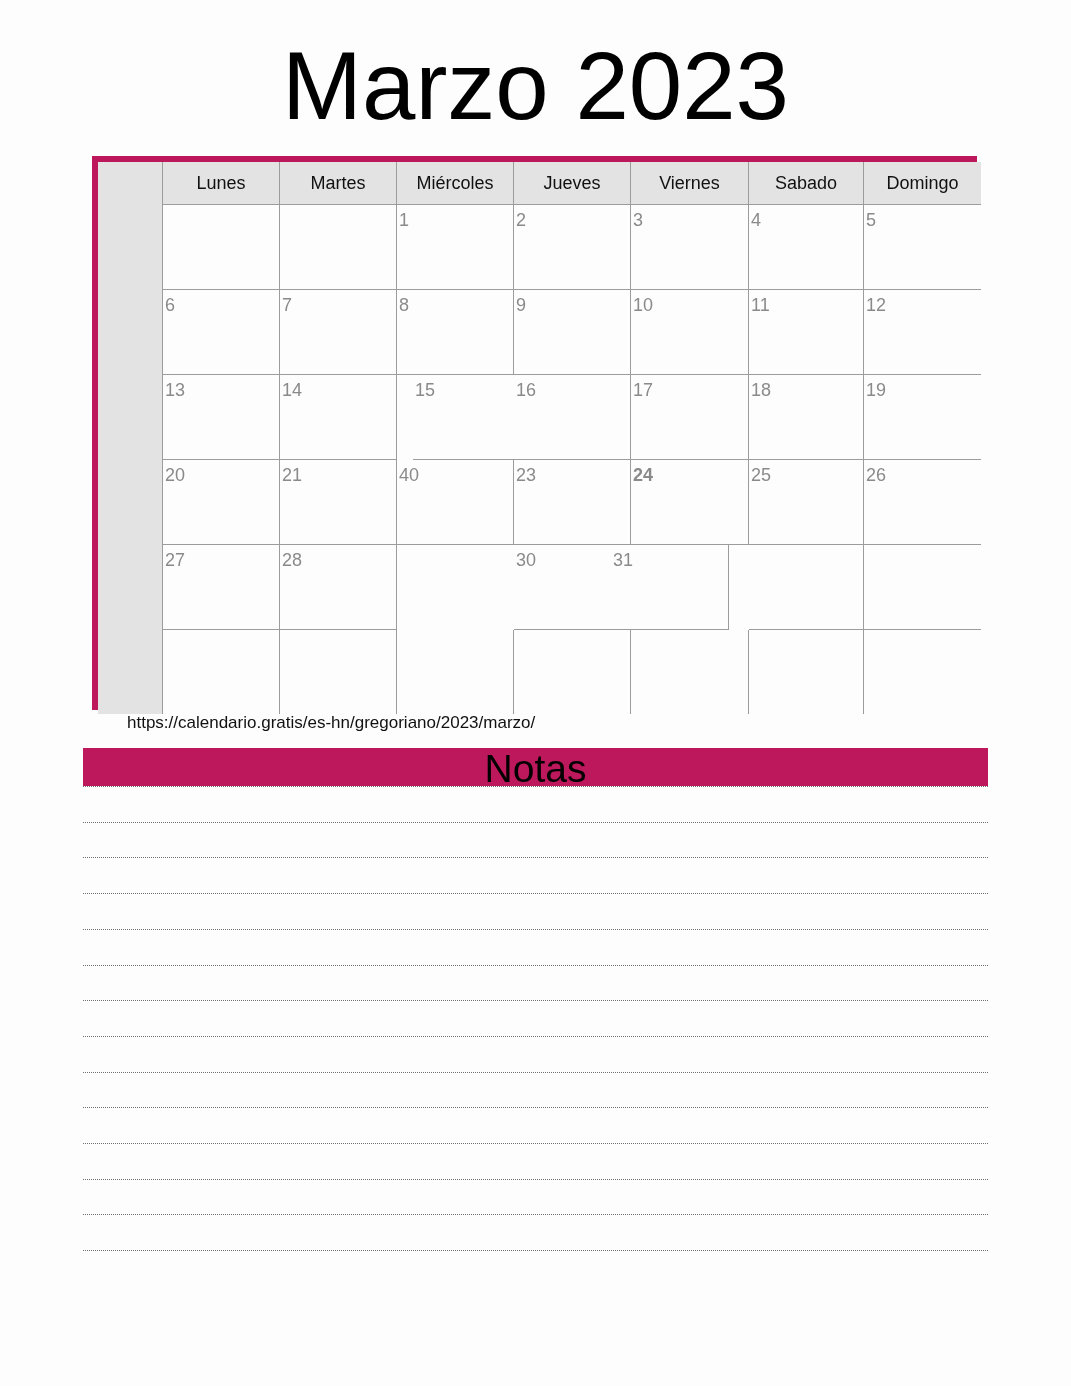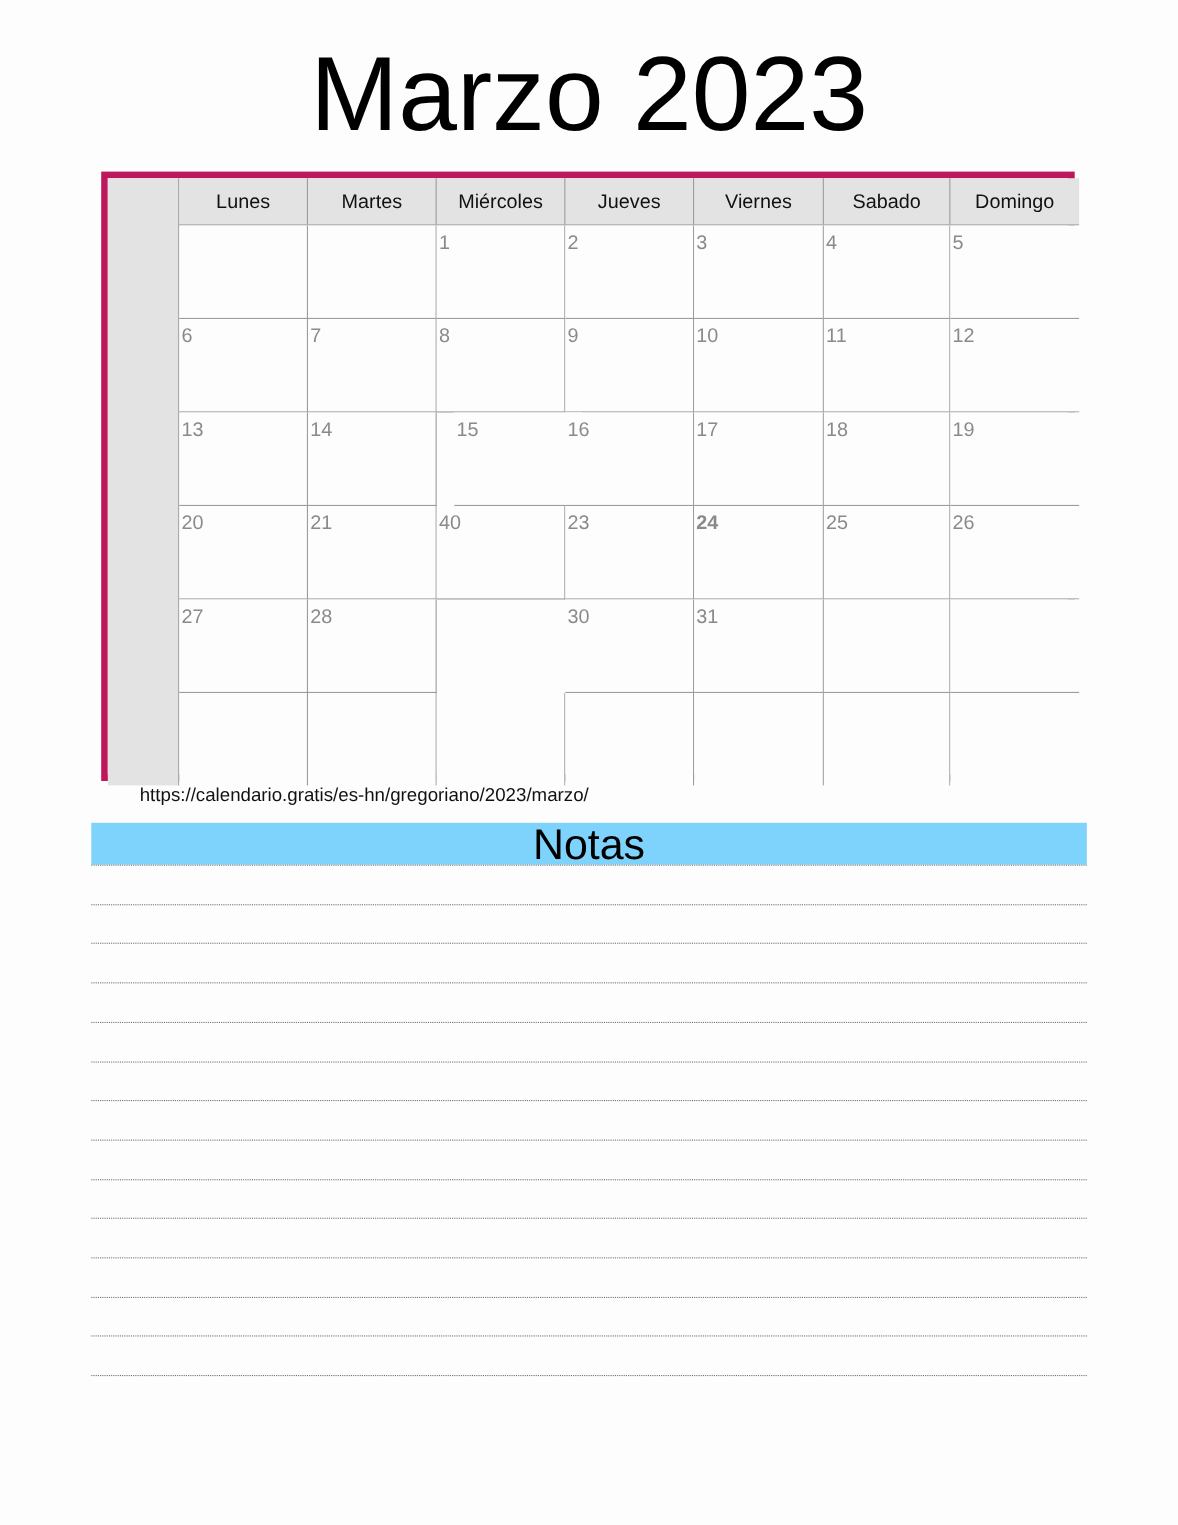--- a/index.html
+++ b/index.html
@@ -97,21 +97,21 @@
       line-height: 22px;
       color: #111;
       margin-left: 35px;
     }
     .notes-hdr {
       position: absolute;
       left: 83px;
       top: 748px;
       width: 905px;
       height: 38px;
-      background: #7dd3fc;
+      background: #be185d;
       text-align: center;
       font-size: 39px;
       line-height: 42px;
       color: #000;
     }
     .note-line {
       position: absolute;
       left: 83px;
       width: 905px;
       height: 0;
@@ -221,21 +221,21 @@
       </div>
       <div class="cell" style="left: 0px; top: 383px; width: 117px; height: 85px;">
         <span class="num">27</span>
       </div>
       <div class="cell" style="left: 117px; top: 383px; width: 117px; height: 85px;">
         <span class="num">28</span>
       </div>
       <div class="cell" style="left: 351px; top: 383px; width: 117px; height: 85px;">
         <span class="num">30</span>
       </div>
-      <div class="cell" style="left: 468px; top: 383px; width: 118px; height: 85px;">
+      <div class="cell" style="left: 448px; top: 383px; width: 118px; height: 85px;">
         <span class="num">31</span>
       </div>
       <div class="cell" style="left: 586px; top: 383px; width: 115px; height: 85px;">
         <span class="num"></span>
       </div>
       <div class="cell" style="left: 701px; top: 383px; width: 117px; height: 85px; border-right: none;">
         <span class="num"></span>
       </div>
       <div class="cell" style="left: 0px; top: 468px; width: 117px; height: 84px; border-bottom: none;">
         <span class="num"></span>

